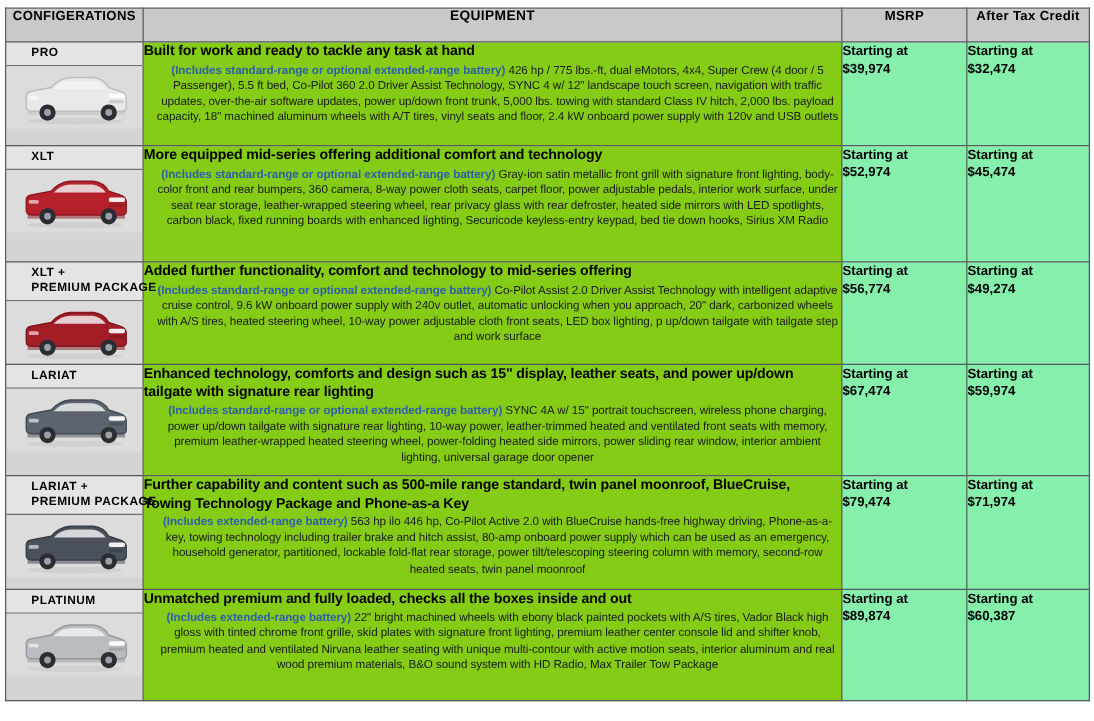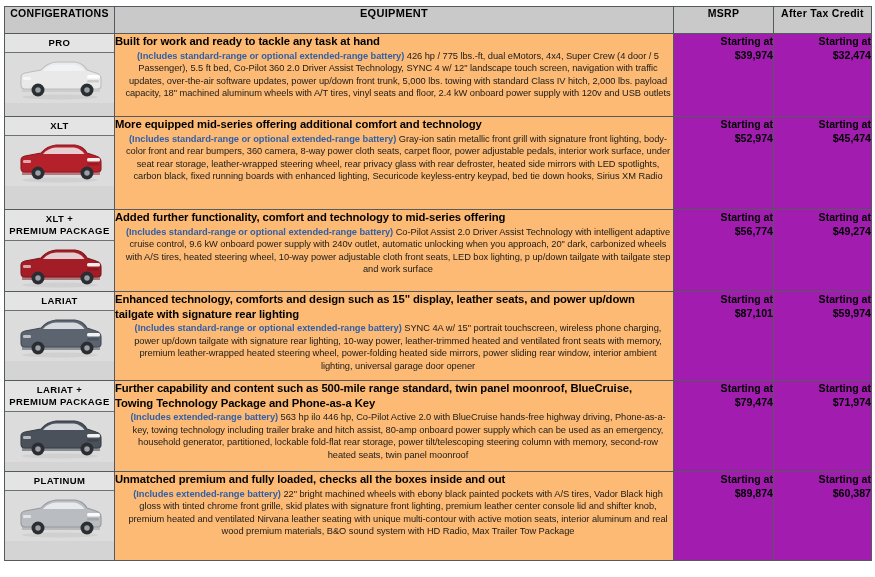--- a/index.html
+++ b/index.html
@@ -64,36 +64,36 @@
     vertical-align: top;
   }
   .config-label {
     background: #e4e4e4;
     border-bottom: 1px solid #6d7175;
     font-size: 9.5px;
     font-weight: bold;
     letter-spacing: 0.4px;
     color: #000000;
     line-height: 12px;
-    padding: 3px 2px 3px 2px;
-    text-align: center;
+    padding: 3px 2px 3px 20px;
+    text-align: left;
   }
   .config-label .lbl-line { display: block; white-space: nowrap; }
   .config-photo {
     background: #dcdcdc;
     display: flex;
     align-items: center;
     justify-content: center;
     padding: 2px 0;
   }
   .truck-svg { display: block; }
 
   
   td.equip-cell {
-    background: #fdba74;
+    background: #84cc16;
     padding: 4px 7px 4px 8px;
     color: #000000;
   }
   .equip-head {
     font-size: 11.3px;
     font-weight: bold;
     line-height: 14.5px;
     color: #000000;
     letter-spacing: -0.1px;
     margin-bottom: 1px;
@@ -106,22 +106,22 @@
     padding-left: 8px;
     letter-spacing: -0.05px;
   }
   .equip-note {
     color: #2f5fa8;
     font-weight: bold;
   }
 
   
   td.price-cell {
-    background: #a21caf;
-    text-align: right;
+    background: #86efac;
+    text-align: left;
     vertical-align: middle;
     font-size: 10.6px;
     font-weight: bold;
     line-height: 14px;
     color: #000000;
   }
   td.price-cell .price-at { display: block; }
   td.price-cell .price-val { display: block; }
 
   
@@ -279,21 +279,21 @@
                 <circle cx="150" cy="70" r="5.5" fill="#9aa0a6"></circle>
   </svg>
             </div>
     </td>
     <td class="equip-cell">
       <div class="equip-head">Enhanced technology, comforts and design such as 15" display, leather seats, and power up/down tailgate with signature rear lighting</div>
       <div class="equip-body"><span class="equip-note">(Includes standard-range or optional extended-range battery)</span> SYNC 4A w/ 15" portrait touchscreen, wireless phone charging, power up/down tailgate with signature rear lighting, 10-way power, leather-trimmed heated and ventilated front seats with memory, premium leather-wrapped heated steering wheel, power-folding heated side mirrors, power sliding rear window, interior ambient lighting, universal garage door opener</div>
     </td>
     <td class="price-cell">
       <span class="price-at">Starting at</span>
-      <span class="price-val">$87,101</span>
+      <span class="price-val">$67,474</span>
     </td>
     <td class="price-cell">
       <span class="price-at">Starting at</span>
       <span class="price-val">$59,974</span>
     </td>
         </tr>
         <tr class="row-lariatp">
     <td class="config-cell">
       <div class="config-label">
               <span class="lbl-line">LARIAT +</span>

